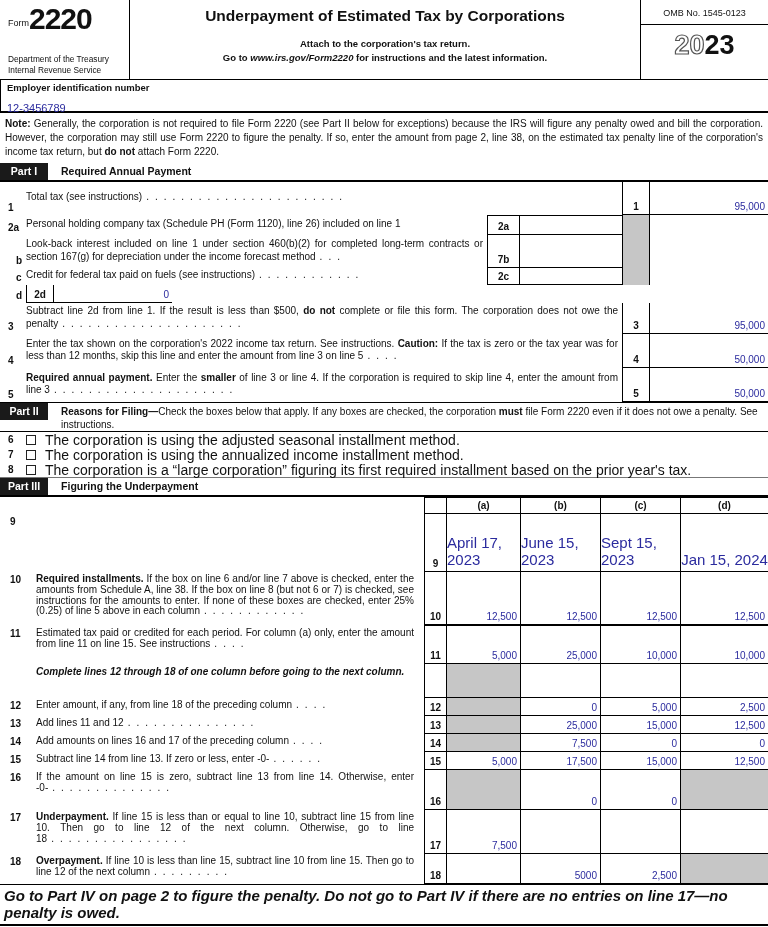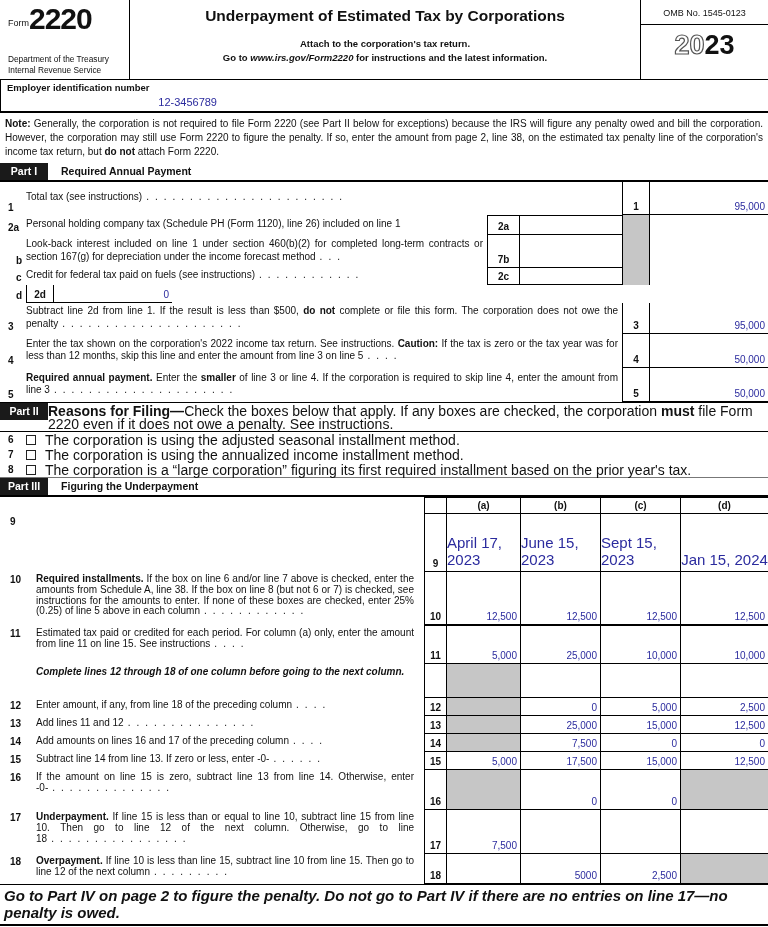--- a/index.html
+++ b/index.html
@@ -29,30 +29,30 @@
   .y20 { color:#fff; -webkit-text-stroke:1.2px #555; }
   .y23 { color:#111; }
 
   
   .namerow { height:33px; display:flex; border-bottom:2px solid #000; }
   .namecell { flex:1; padding:2px 6px; }
   .slabel { font-size:8.5px; }
   .entryname { font-size:11px; margin-top:3px; margin-left:2px; }
   .eincell { width:223px; border-left:1px solid #000; padding:2px 6px; }
   .einlabel { font-size:9.5px; font-weight:bold; }
-  .einval { font-size:11px; margin-top:3px; text-align:right; }
+  .einval { font-size:11px; margin-top:9px; text-align:left; }
 
   
   .note { padding:4px 5px 4px; font-size:10px; line-height:14px; text-align:justify; }
 
   
   .pbar { display:flex; align-items:flex-start; border-bottom:2px solid #000; min-height:17px; }
   .plabel { background:#1a1a1a; color:#fff; font-weight:bold; font-size:10.5px; padding:2px 8px 3px; min-width:48px; text-align:center; }
   .ptitle { font-weight:bold; font-size:10.5px; margin-left:13px; padding-top:2px; }
-  .ptitle2 { font-size:14px; padding-top:2px; flex:1; line-height:13px; padding-right:0; }
+  .ptitle2 { font-size:10px; margin-left:13px; padding-top:2px; flex:1; line-height:13px; padding-right:0; }
 
   
   .p1 { border-bottom:1.5px solid #000; }
   .p1row { display:flex; }
   .lnum { width:26px; padding-left:8px; font-weight:bold; display:flex; align-items:flex-end; padding-bottom:2px; }
   .lnum.sub { padding-left:16px; }
   .ldesc { flex:1; padding-right:4px; display:flex; align-items:center; padding-bottom:2px; line-height:12.5px; text-align:justify; }
   .ldesc > div { width:100%; }
   .nbox { width:28px; border-left:1px solid #000; border-right:1px solid #000; border-bottom:1px solid #000; display:flex; align-items:flex-end; justify-content:center; font-weight:bold; padding-bottom:2px; }
   .amt { width:118px; border-bottom:1px solid #000; display:flex; align-items:flex-end; justify-content:flex-end; padding:0 3px 2px 0; color:#2b2b9e; }

